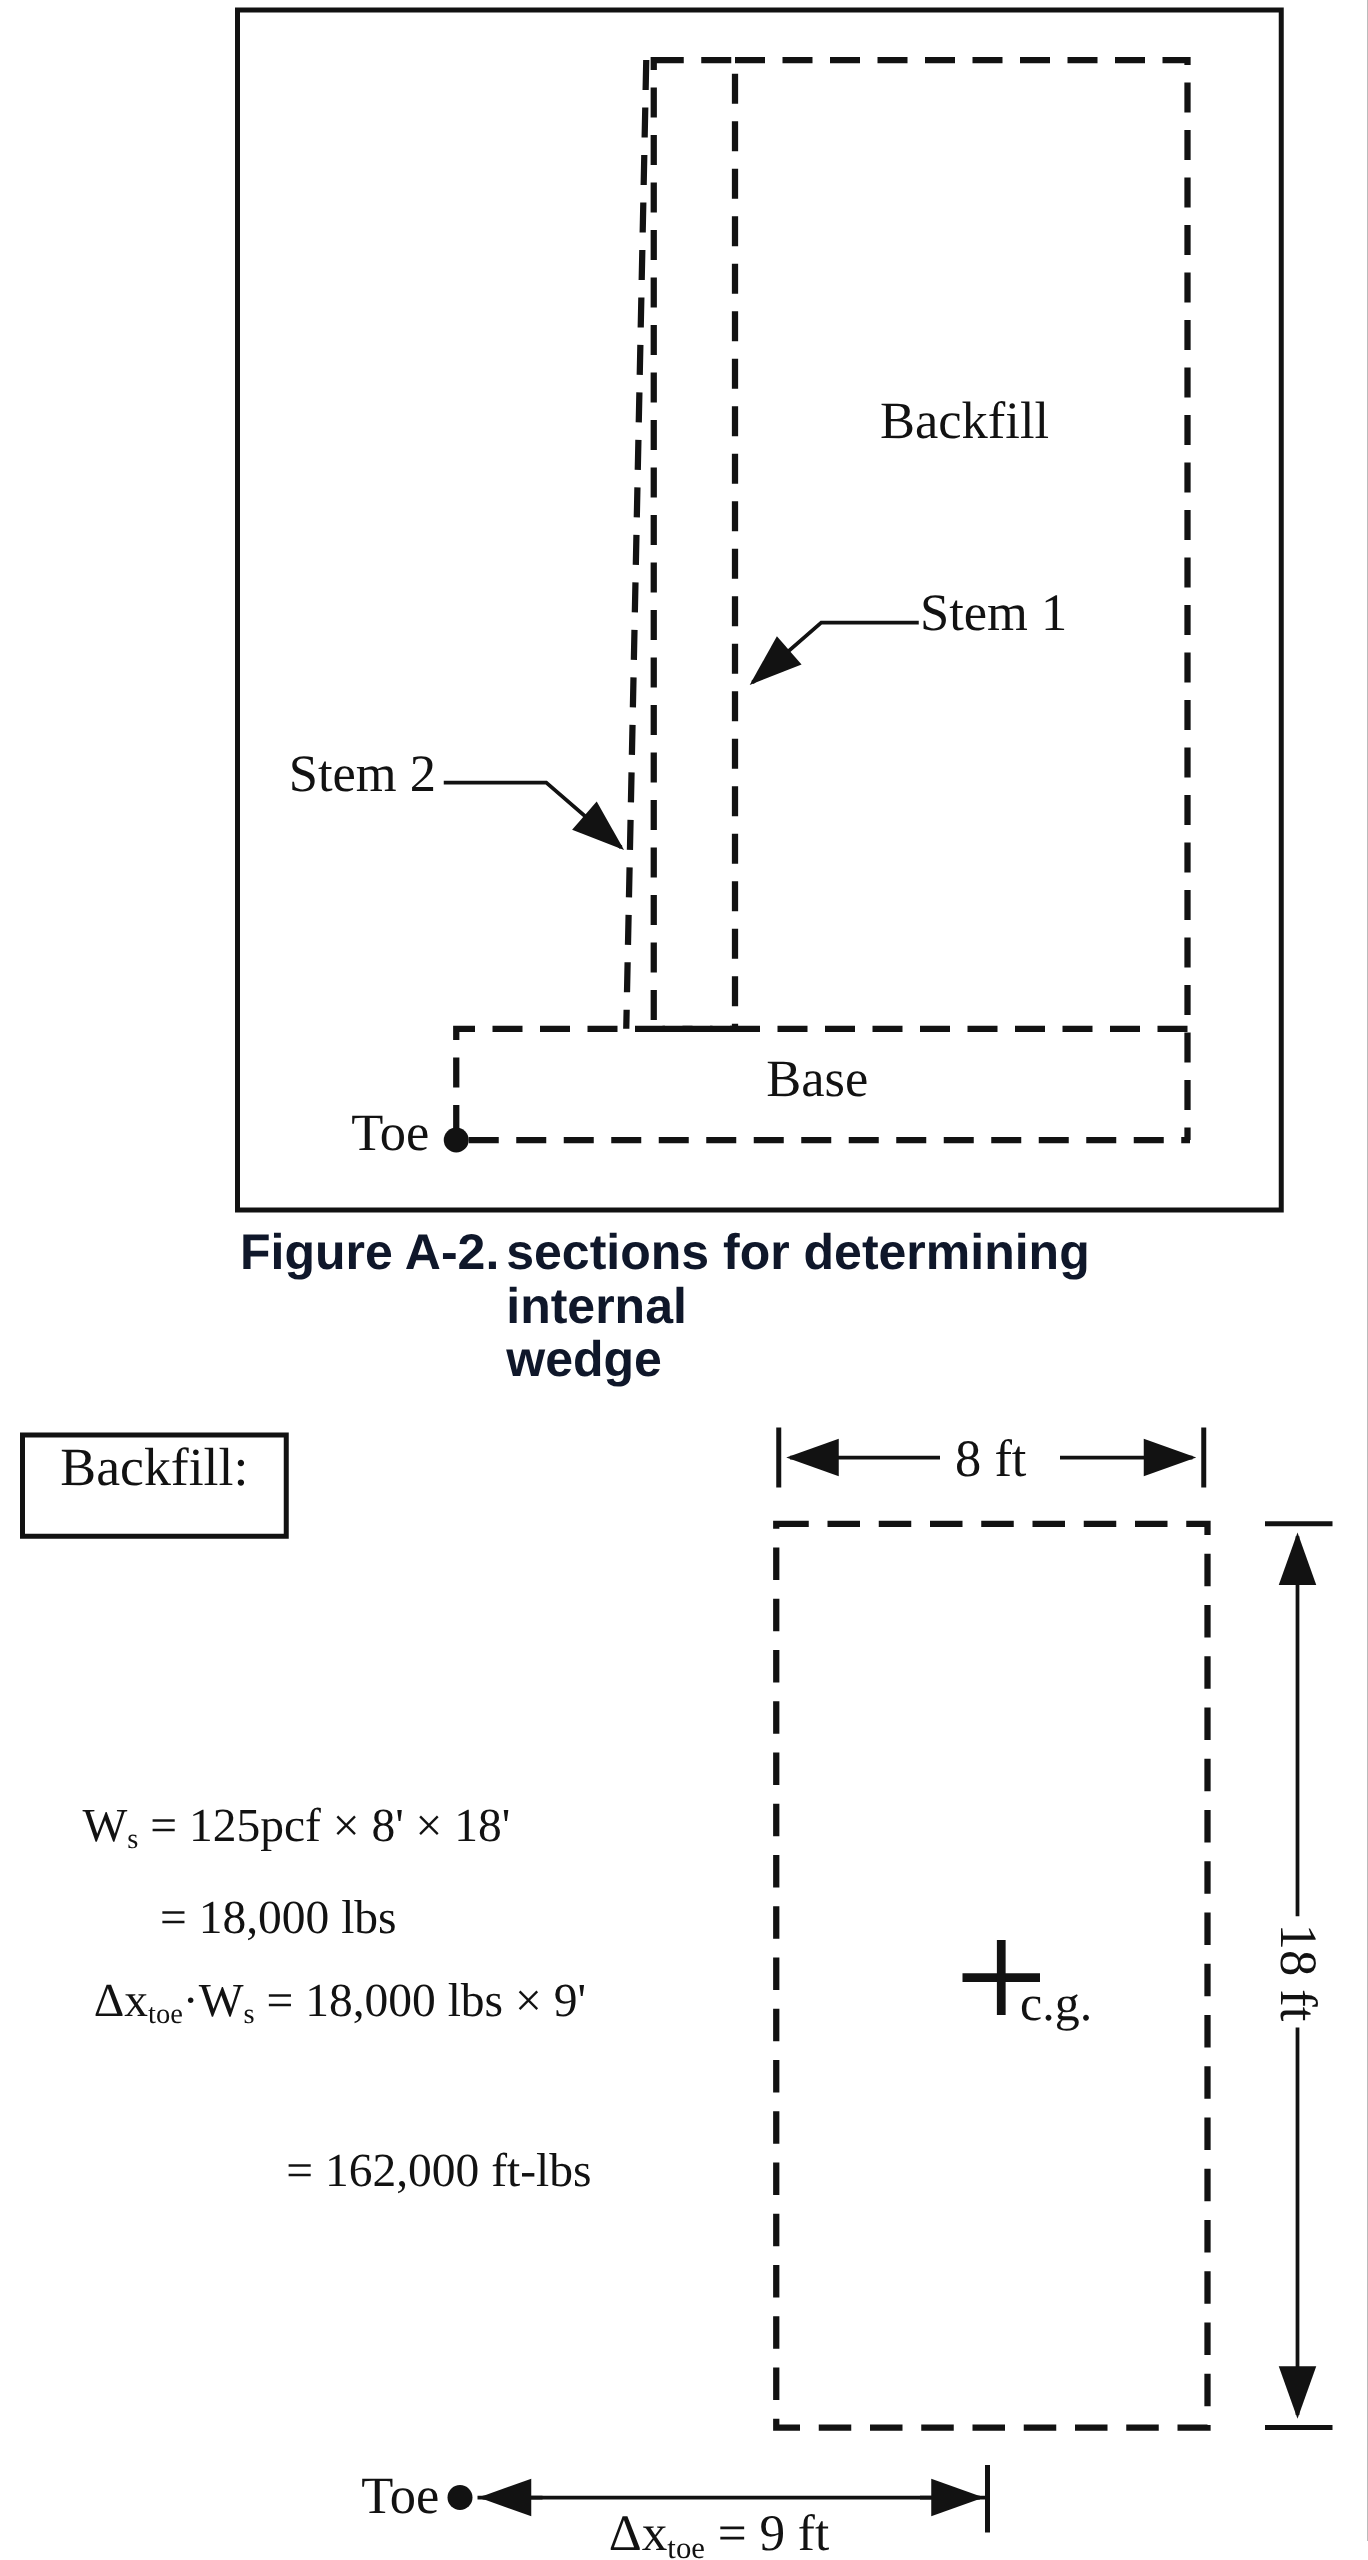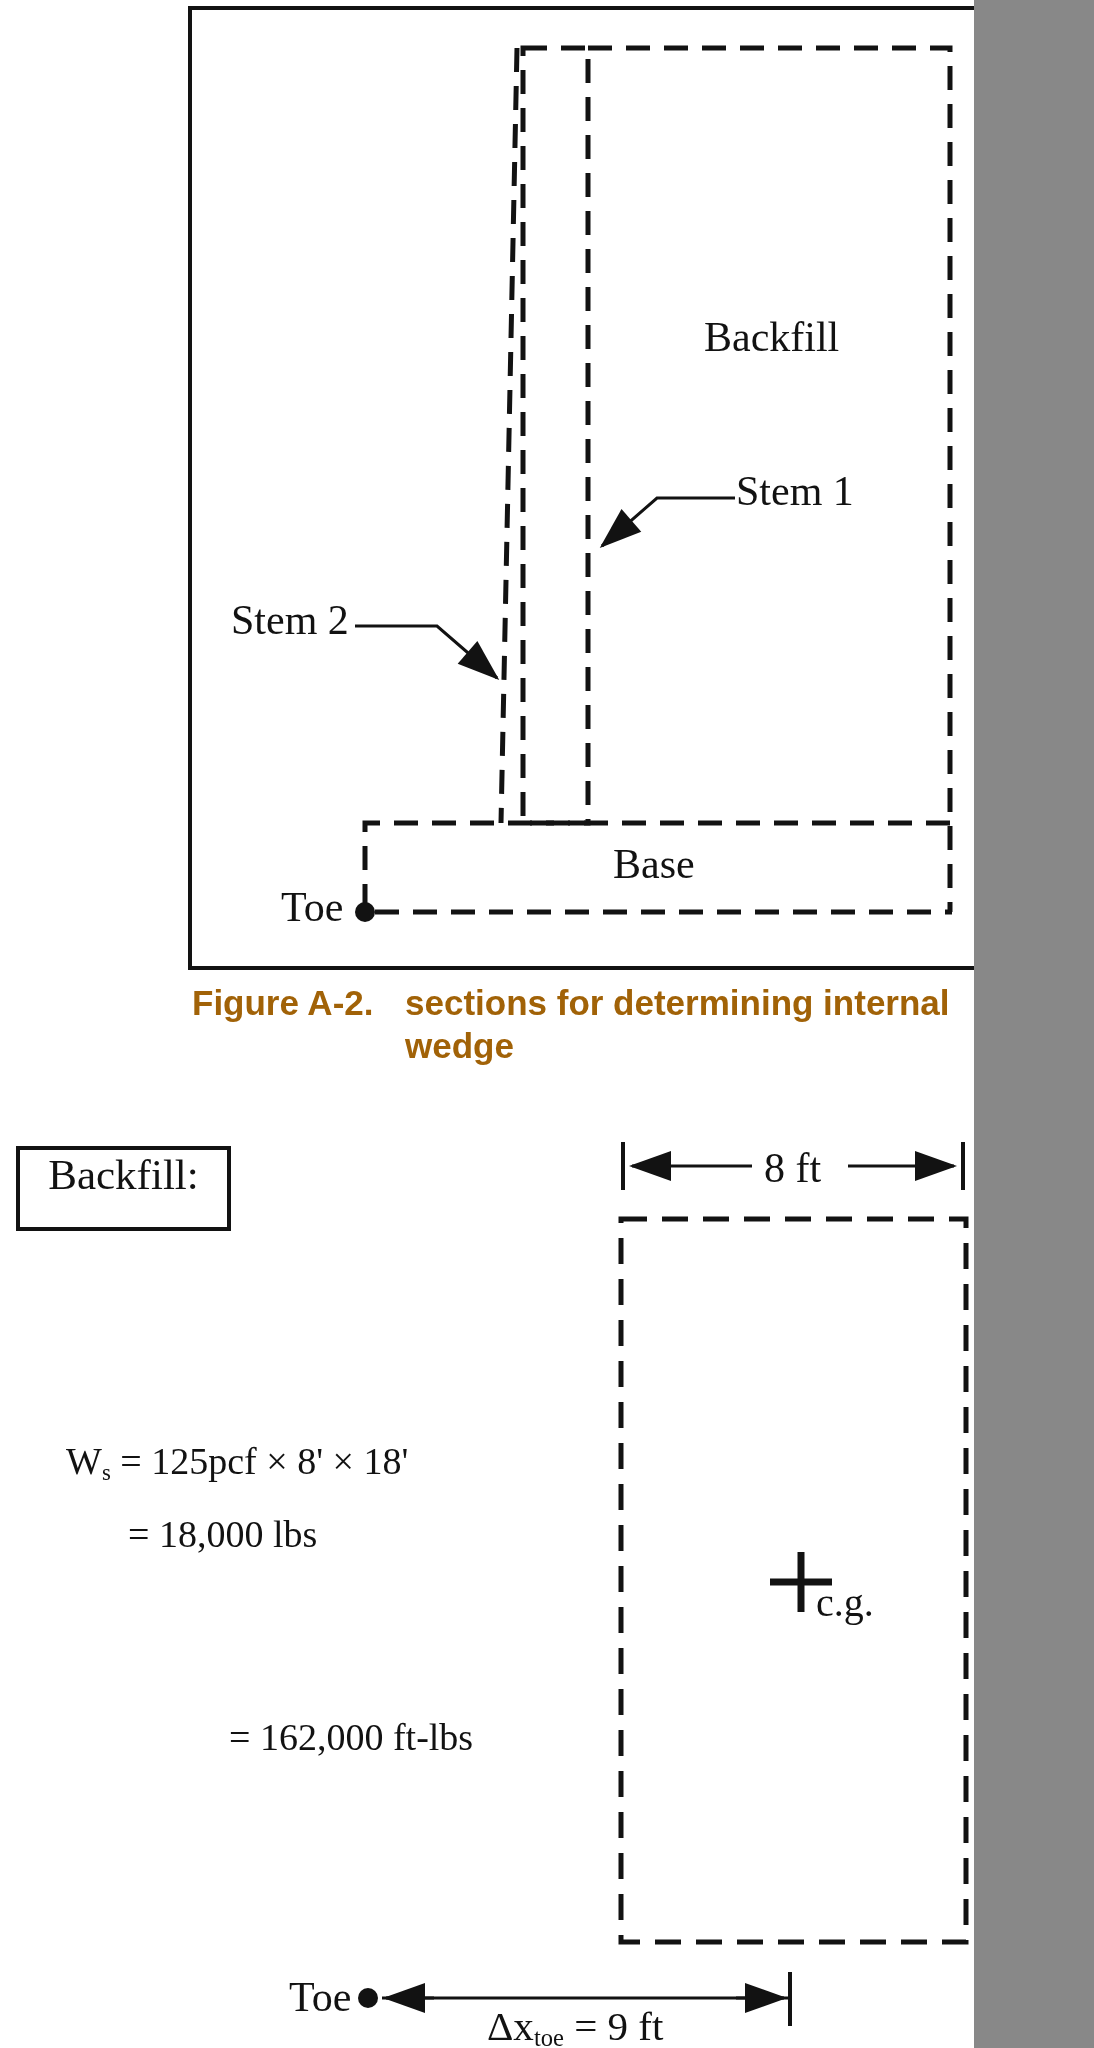--- a/index.html
+++ b/index.html
@@ -1,33 +1,33 @@
 <!DOCTYPE html>
 <html><head>
 <meta charset="utf-8">
 <style>
   html,body{margin:0;padding:0;background:#888;}
   .page{
     position:relative;
-    width:974px;height:2048px;
+    width:1094px;height:2048px;
     background:#ffffff;
     overflow:hidden;
     font-family:"Liberation Serif","DejaVu Serif",serif;
     color:#121212;
   }
   .linework{position:absolute;left:0;top:0;width:1094px;height:2048px;}
   .lbl{position:absolute;white-space:nowrap;line-height:1;color:#121212;}
   .serif42{font-family:"Liberation Serif","DejaVu Serif",serif;font-size:42px;}
   .serif40{font-family:"Liberation Serif","DejaVu Serif",serif;font-size:40px;}
   .eq{font-family:"Liberation Serif","DejaVu Serif",serif;font-size:38px;margin-left:44px;}
   .eq sub, .dimsub sub{font-size:0.6em;vertical-align:-0.25em;}
   .caption{
     position:absolute;left:192px;top:981px;
     font-family:"Liberation Sans","DejaVu Sans",sans-serif;
-    font-weight:700;font-size:35px;line-height:43px;color:#a16207;
+    font-weight:700;font-size:40px;line-height:43px;color:#0f172a;
     display:flex;
   }
   .caption .cap-label{width:213px;}
   .caption .cap-lines{width:620px;}
   .heading-box{
     position:absolute;left:16px;top:1146px;width:207px;height:77px;
     border:4px solid #121212;
     display:flex;align-items:flex-start;justify-content:center;
     font-size:43px;
   }
@@ -120,20 +120,21 @@
   </div>
 
   <div class="heading-box">
     <span>Backfill:</span>
   </div>
 
   <div class="lbl eq" style="left:22px;top:1442px;"><span>W</span><sub>s</sub><span> = 125pcf × 8' × 18'</span></div>
 
   <div class="lbl eq" style="left:84px;top:1515px;">= 18,000 lbs</div>
 
+  <div class="lbl eq" style="left:31px;top:1582px;"><span>Δx</span><sub>toe</sub><span>·W</span><sub>s</sub><span> = 18,000 lbs × 9'</span></div>
 
   <div class="lbl eq" style="left:185px;top:1718px;text-align:right;">= 162,000 ft-lbs</div>
 
   <div class="lbl serif42" style="left:764px;top:1147px;text-align:center;">8 ft</div>
   <div class="rot18 lbl" style="">18 ft</div>
   <div class="lbl serif40" style="left:816px;top:1540px;margin-top:43px;">c.g.</div>
   <div class="lbl serif42" style="left:289px;top:1976px;">Toe</div>
   <div class="lbl dimsub" style="left:487px;top:2006px;font-size:41px;"><span>Δx</span><sub>toe</sub><span> = 9 ft</span></div>
 
 </div>

